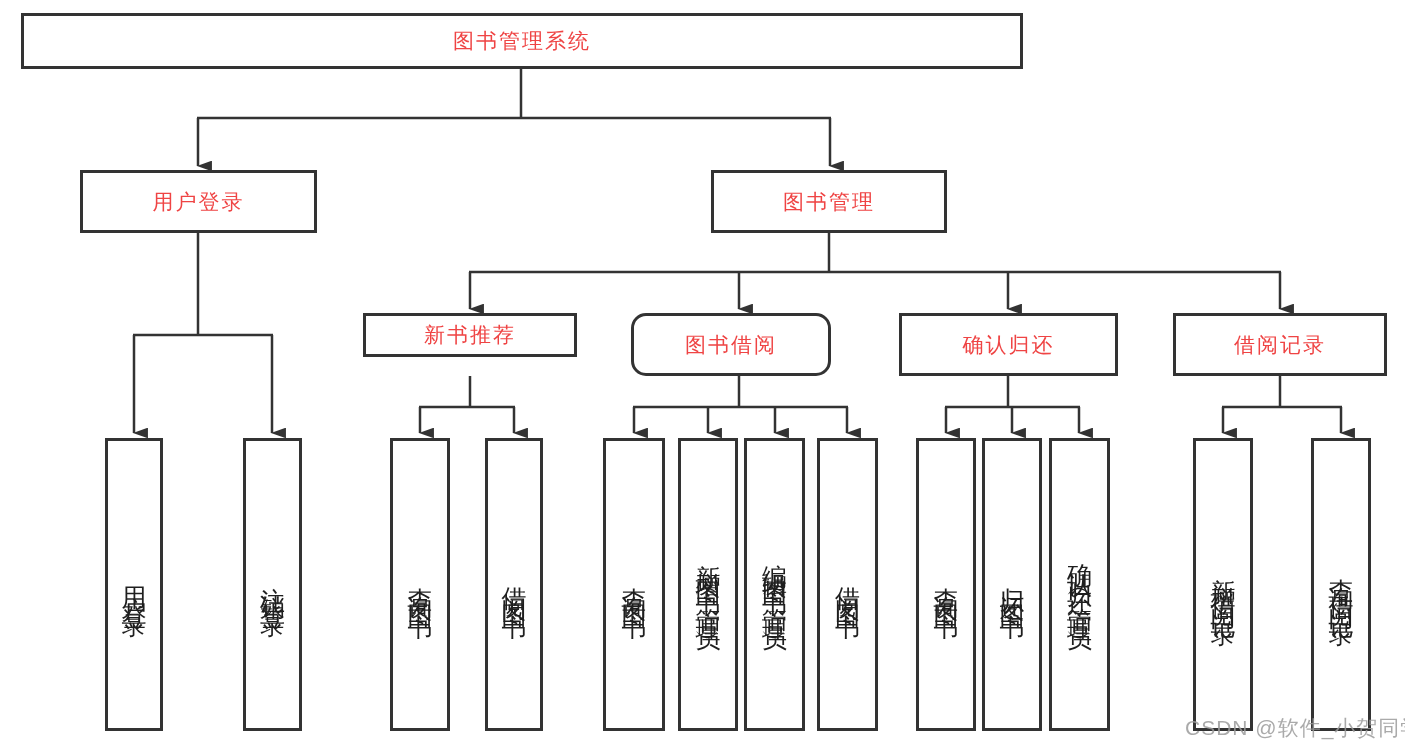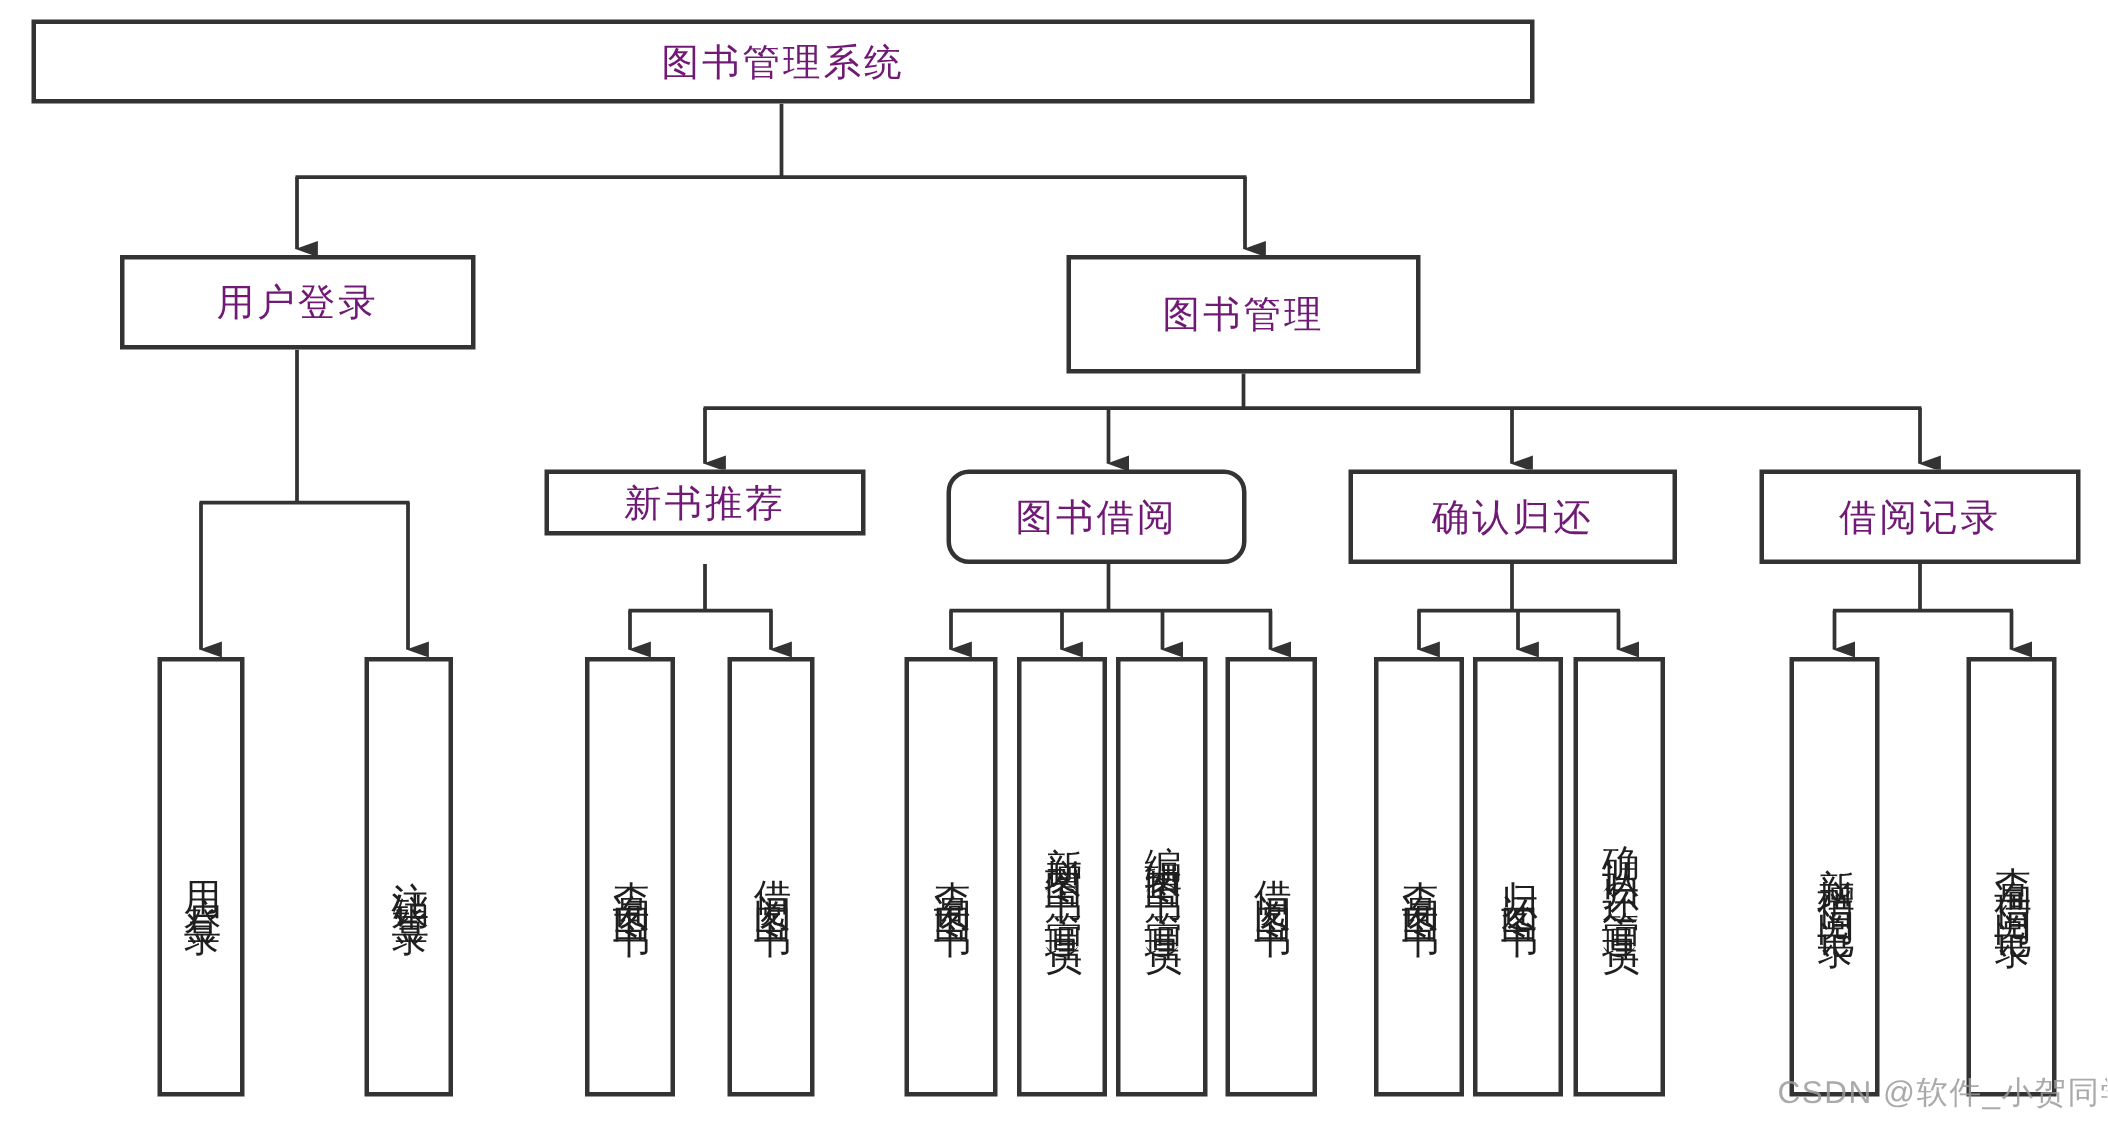--- a/index.html
+++ b/index.html
@@ -4,21 +4,21 @@
 <style>
   html,body{margin:0;padding:0;background:#fff;}
   #canvas{
     position:relative;width:1405px;height:747px;background:#ffffff;overflow:hidden;
     font-family:"Liberation Sans","DejaVu Sans",sans-serif;color:#1f1f1f;
   }
   .node{
     position:absolute;box-sizing:border-box;border:3px solid #333333;background:#ffffff;
     display:flex;align-items:center;justify-content:center;
   }
-  .hlabel{font-size:25px;letter-spacing:2px;color:#701a75;white-space:nowrap;}
+  .hlabel{font-size:21px;letter-spacing:2px;color:#ef4444;white-space:nowrap;}
   .leaf .vlabel{
     writing-mode:vertical-rl;text-orientation:mixed;
     font-size:25px;letter-spacing:9px;line-height:1;color:#1f1f1f;
   }
   #connectors{position:absolute;left:0;top:0;z-index:0;}
   .node{z-index:1;}
   #watermark{
     position:absolute;left:1185px;top:714px;z-index:3;
     font-size:21px;color:rgba(155,155,155,0.85);white-space:nowrap;letter-spacing:1px;
   }
@@ -78,21 +78,21 @@
     </g>
   </svg>
 
   <div class="node" style="left:21px;top:13px;width:1002px;height:56px;">
     <span class="hlabel">图书管理系统</span>
   </div>
 
   <div class="node" style="left:80px;top:170px;width:237px;height:63px;">
     <span class="hlabel">用户登录</span>
   </div>
-  <div class="node" style="left:711px;top:170px;width:236px;height:79px;">
+  <div class="node" style="left:711px;top:170px;width:236px;height:63px;">
     <span class="hlabel">图书管理</span>
   </div>
 
   <div class="node" style="left:363px;top:313px;width:214px;height:44px;">
     <span class="hlabel">新书推荐</span>
   </div>
   <div class="node" style="left:631px;top:313px;width:200px;height:63px;border-radius:15px;">
     <span class="hlabel">图书借阅</span>
   </div>
   <div class="node" style="left:899px;top:313px;width:219px;height:63px;">

